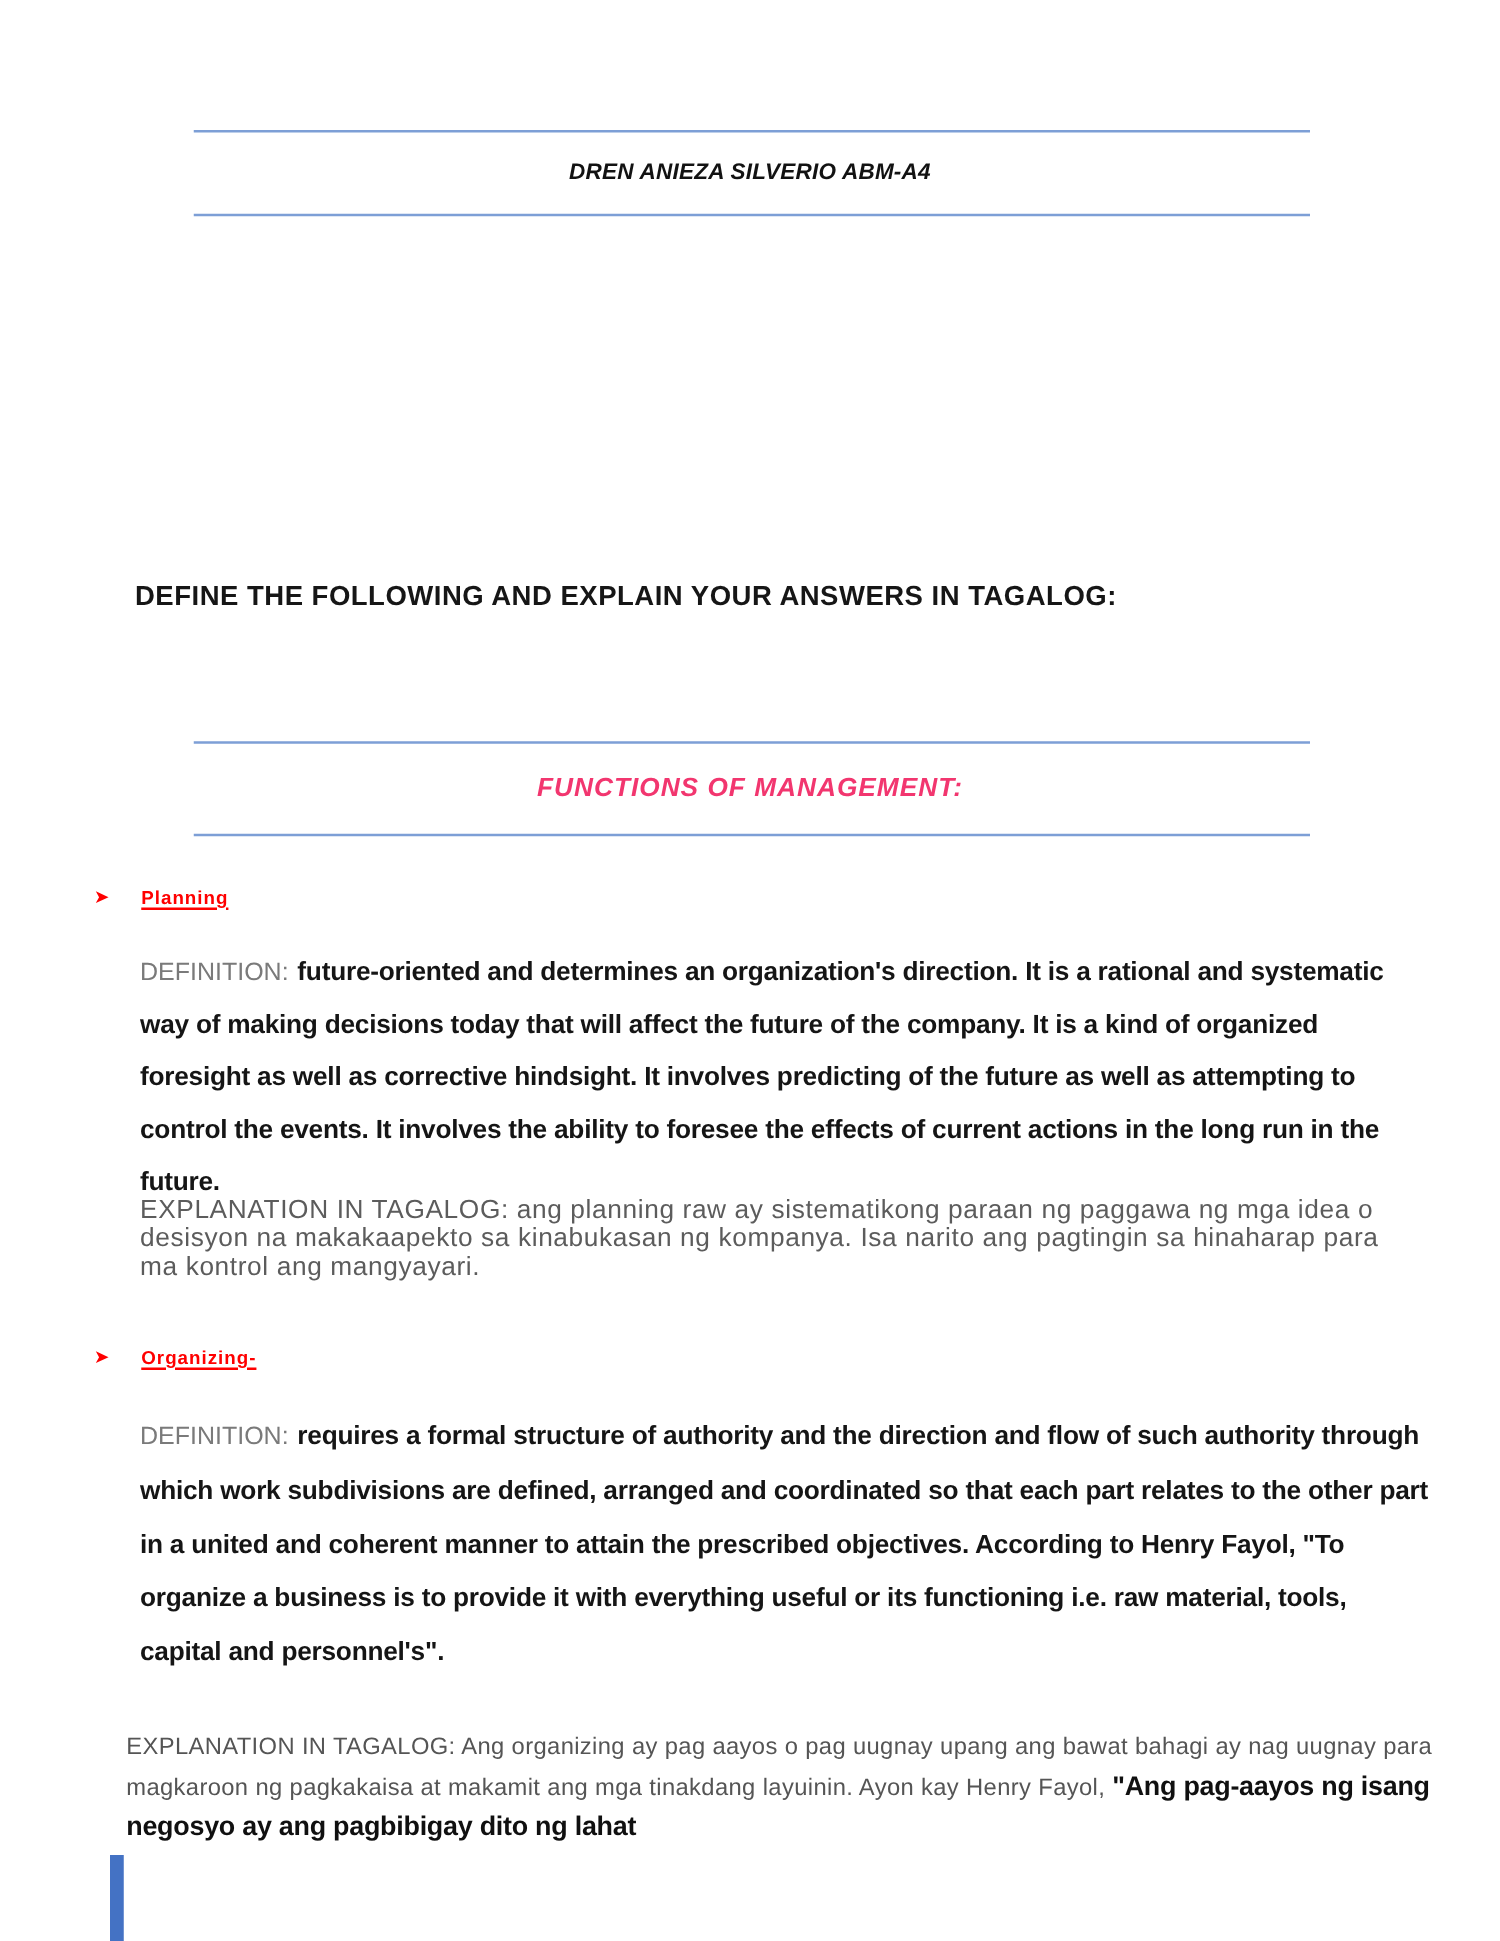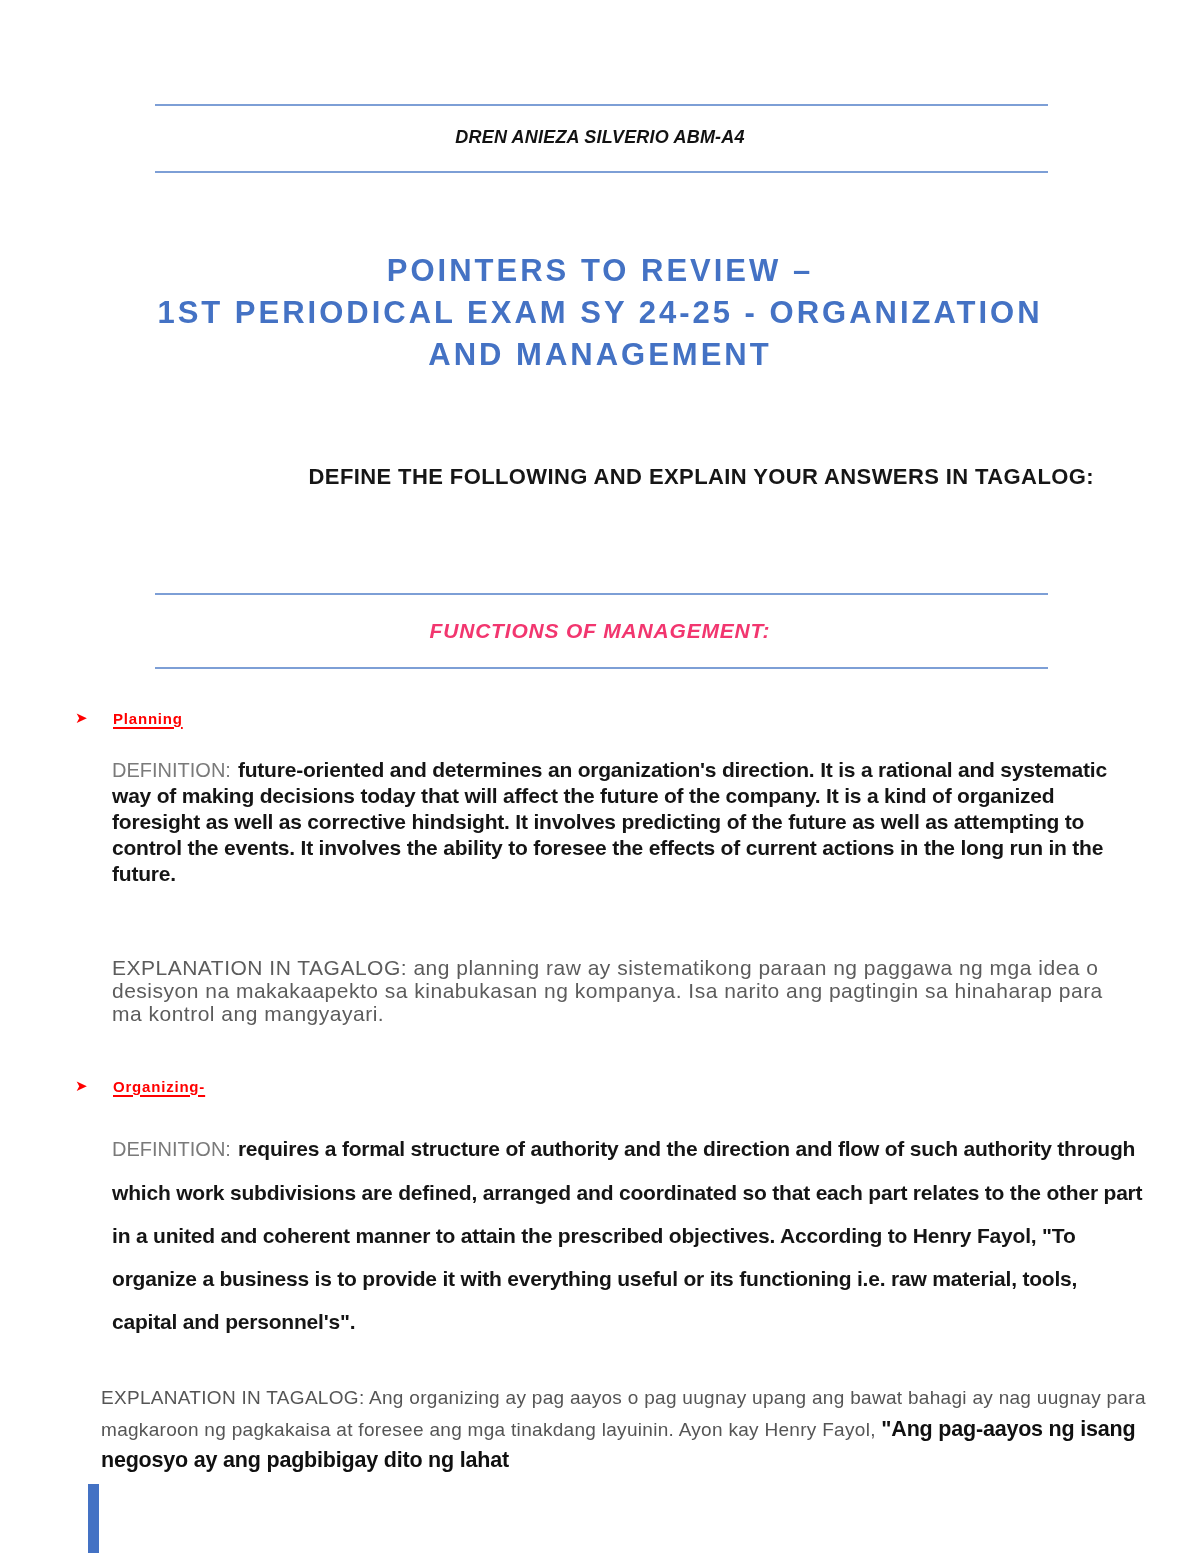--- a/index.html
+++ b/index.html
@@ -47,23 +47,23 @@
     font-weight: bold;
     font-size: 31px;
     line-height: 42px;
     letter-spacing: 3px;
   }
   .doc-title .tl { display: block; }
 
   .instruction {
     position: absolute;
     top: 464px;
-    left: 94px;
+    left: 108px;
     width: 1000px;
-    text-align: right;
+    text-align: left;
     font-size: 22px;
     font-weight: bold;
     color: #161616;
     letter-spacing: 0.4px;
   }
 
   .section-title {
     position: absolute;
     top: 619px;
     left: 100px;
@@ -100,21 +100,21 @@
     letter-spacing: 0.8px;
   }
 
   .definition {
     position: absolute;
     left: 112px;
     width: 1034px;
     font-size: 21px;
     font-weight: bold;
     color: #151515;
-    line-height: 26px;
+    line-height: 42px;
     letter-spacing: -0.2px;
   }
   .def-planning   { top: 757px; }
   .def-organizing { top: 1127px; line-height: 43px; }
   .def-label {
     font-weight: 400;
     color: #7A7A7A;
     letter-spacing: 0;
     font-size: 20px;
     margin-right: 7px;
@@ -158,25 +158,20 @@
 <body>
 
 <div class="page">
 
   <div class="rule rule-1"></div>
 
   <div class="header-name">DREN ANIEZA SILVERIO ABM-A4</div>
 
   <div class="rule rule-2"></div>
 
-  <h1 class="doc-title">
-    <span class="tl">POINTERS TO REVIEW –</span>
-    <span class="tl">1ST PERIODICAL EXAM SY 24-25 - ORGANIZATION</span>
-    <span class="tl">AND MANAGEMENT</span>
-  </h1>
 
   <div class="instruction">DEFINE THE FOLLOWING AND EXPLAIN YOUR ANSWERS IN TAGALOG:</div>
 
   <div class="rule rule-3"></div>
 
   <div class="section-title">FUNCTIONS OF MANAGEMENT:</div>
 
   <div class="rule rule-4"></div>
 
   <div class="term term-planning">
@@ -193,18 +188,18 @@
   <div class="term term-organizing">
     <span class="arrow">➤</span>
     <span class="term-label">Organizing-</span>
   </div>
 
   <p class="definition def-organizing">
     <span class="def-label">DEFINITION:</span><span>requires a formal structure of authority and the direction and flow of such authority through which work subdivisions are defined, arranged and coordinated so that each part relates to the other part in a united and coherent manner to attain the prescribed objectives. According to Henry Fayol, "To organize a business is to provide it with everything useful or its functioning i.e. raw material, tools, capital and personnel's".</span>
   </p>
 
   <p class="tagalog tag-organizing">
-    <span>EXPLANATION IN TAGALOG: Ang organizing ay pag aayos o pag uugnay upang ang bawat bahagi ay nag uugnay para magkaroon ng pagkakaisa at foresee ang mga tinakdang layuinin. Ayon kay Henry Fayol, </span><span class="tag-bold">"Ang pag-aayos ng isang negosyo ay ang pagbibigay dito ng lahat</span>
+    <span>EXPLANATION IN TAGALOG: Ang organizing ay pag aayos o pag uugnay upang ang bawat bahagi ay nag uugnay para magkaroon ng pagkakaisa at makamit ang mga tinakdang layuinin. Ayon kay Henry Fayol, </span><span class="tag-bold">"Ang pag-aayos ng isang negosyo ay ang pagbibigay dito ng lahat</span>
   </p>
 
   <div class="cursor-bar"></div>
 
 </div>
 
 </body></html>

